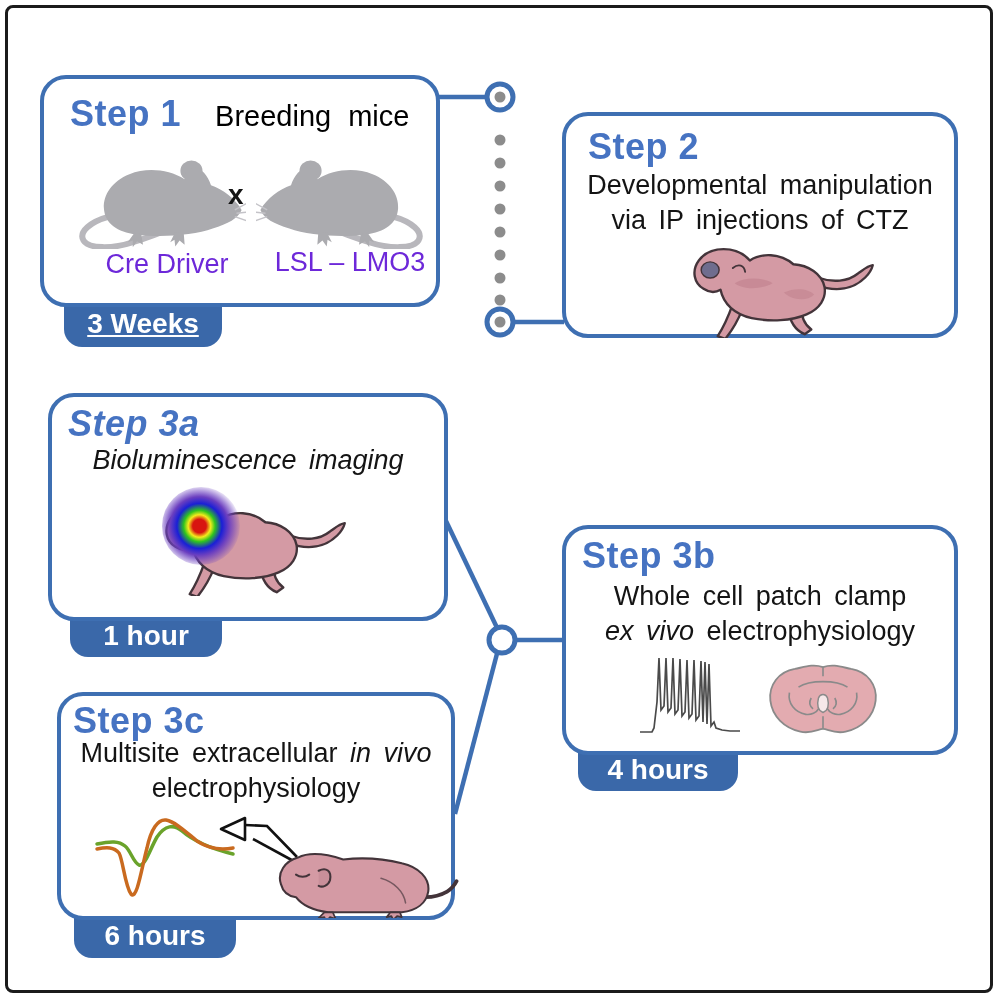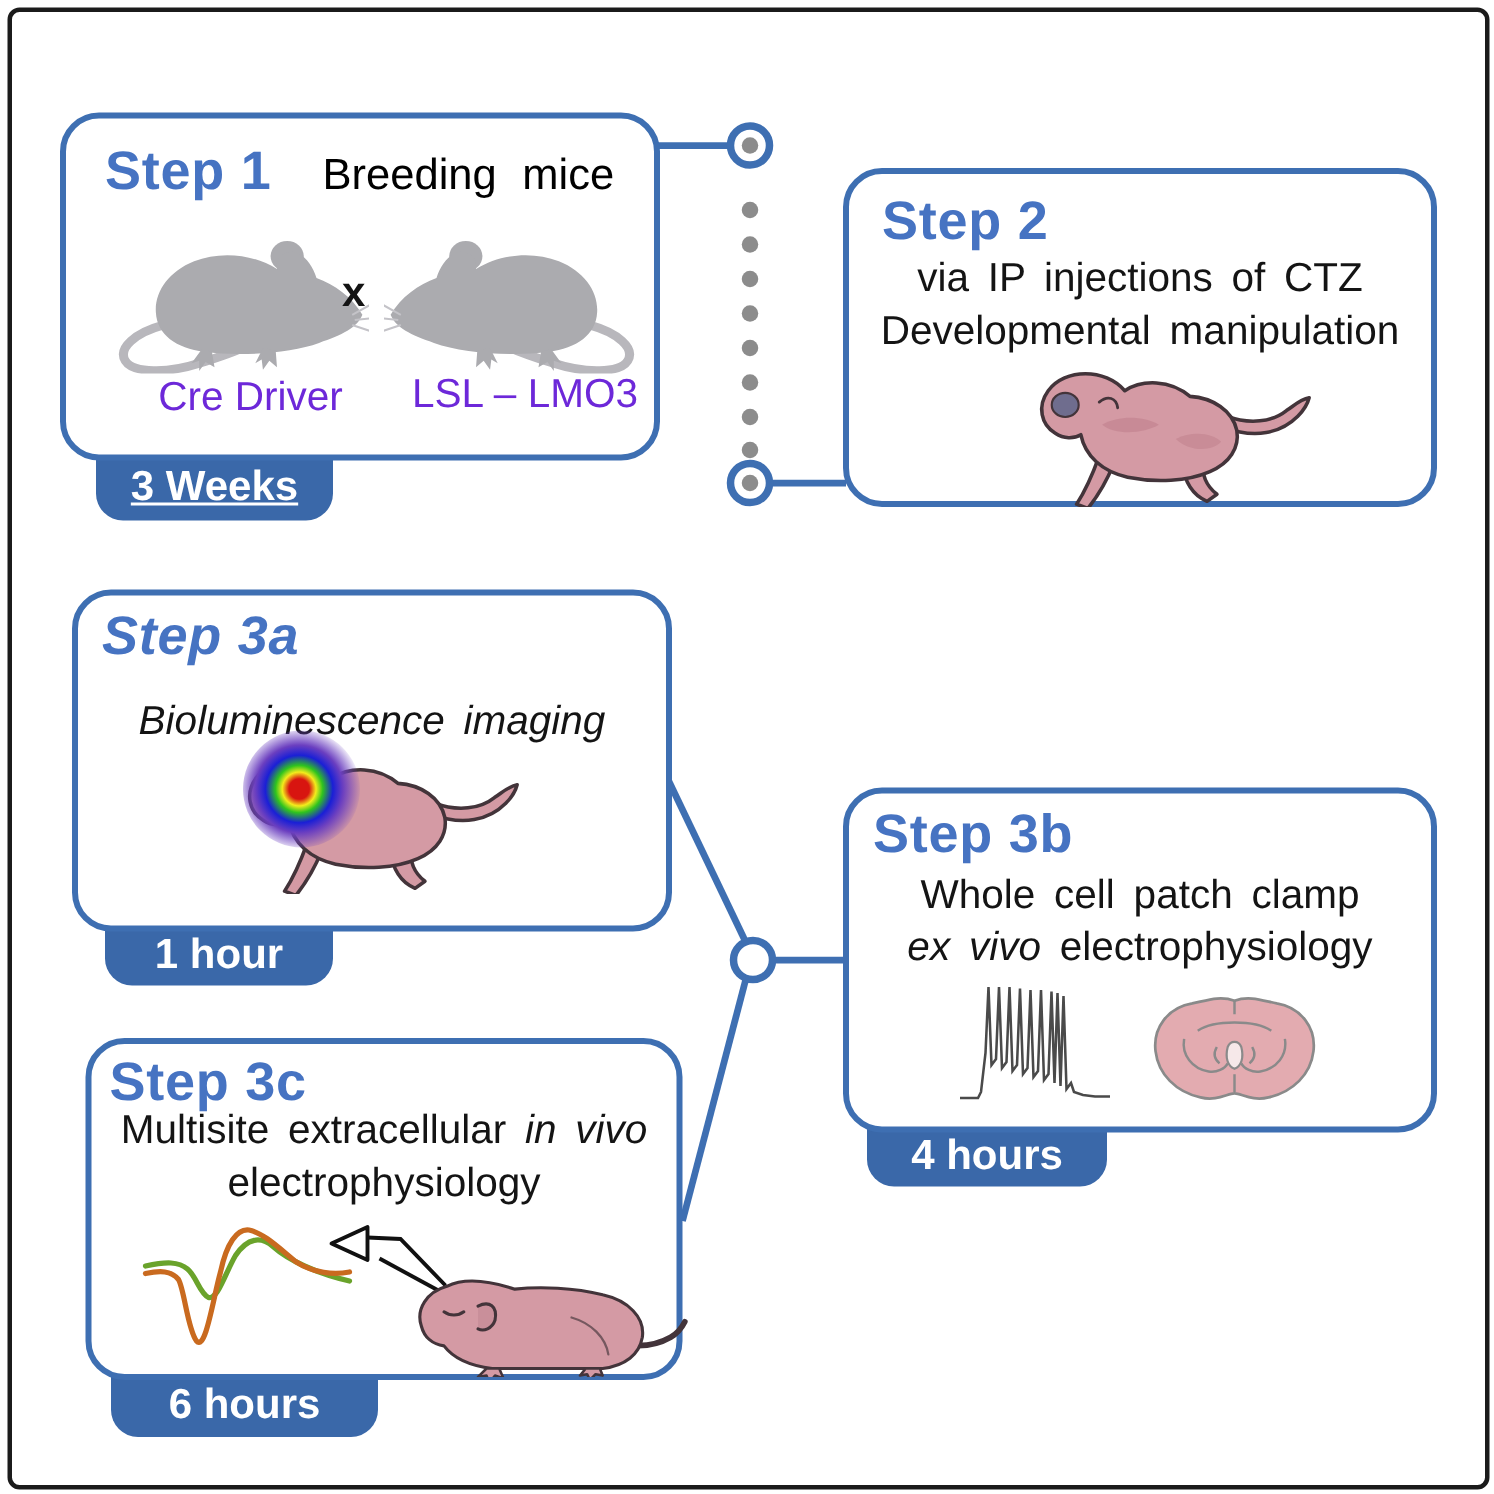--- a/index.html
+++ b/index.html
@@ -18,21 +18,21 @@
   .heading{color:#000000;font-size:29px;word-spacing:9px;text-align:right;}
   .lines{position:absolute;left:0;right:0;text-align:center;color:#141414;
          font-size:27px;line-height:35px;word-spacing:5px;}
   .badge{position:absolute;z-index:1;background:#3a68a9;color:#fff;font-weight:bold;
          font-size:28px;border-radius:6px 6px 18px 18px;display:flex;align-items:center;
          justify-content:center;padding-top:6px;box-sizing:border-box;}
   #badge1{left:64px;top:295px;width:158px;height:52px;text-decoration:underline;}
   #badge2{left:578px;top:326px;width:148px;height:50px;}
   #badge3a{left:70px;top:609px;width:152px;height:48px;}
   #badge3b{left:578px;top:743px;width:160px;height:48px;}
-  #badge3c{left:74px;top:908px;width:178px;height:50px;}
+  #badge3c{left:74px;top:908px;width:162px;height:50px;}
   #connectors{position:absolute;left:0;top:0;z-index:1;}
   .art{position:absolute;}
   .mouse-label{position:absolute;font-size:27px;color:#6d28d9;text-align:center;}
   .cross{position:absolute;font-size:28px;font-weight:600;color:#141414;}
   .glow{position:absolute;width:78px;height:78px;border-radius:50%;z-index:3;
     background:radial-gradient(circle at 48% 50%, #d81510 0%, #d81510 12%, #f3ec1c 20%,
       #2fc41e 28%, #1a1fd6 40%, #6b3fc0 52%, rgba(107,63,192,.55) 62%, rgba(107,63,192,0) 74%);}
   i{font-style:italic;}
 </style>
 </head>
@@ -98,22 +98,22 @@
     <div class="mouse-label" style="left:42px;top:170px;width:162px;">Cre Driver</div>
     <div class="mouse-label" style="left:222px;top:168px;width:168px;">LSL – LMO3</div>
   </div>
   <div class="badge" id="badge1">3 Weeks</div>
 
   <div class="card" id="card2">
     <div class="card-head" style="left:22px;top:10px;">
       <span class="step-title">Step 2</span>
     </div>
     <div class="lines" style="top:52px;">
+      <div>Developmental manipulation</div>
       <div>via IP injections of CTZ</div>
-      <div>Developmental manipulation</div>
     </div>
     <svg class="art" style="left:110px;top:118px;" width="212" height="104" viewBox="0 0 220 110">
       <g id="pupShape" stroke="#43343a" stroke-width="2.5" stroke-linejoin="round" stroke-linecap="round" fill="#d49aa4">
         <path d="M146,54 C168,62 186,58 198,46 C202,42 205,37 206,33 C200,34 196,38 190,42
                  C180,50 164,52 148,46 Z"></path>
         <path d="M116,78 C118,92 124,102 134,106 L141,101 C133,95 130,86 131,76 Z"></path>
         <path d="M58,74 C53,88 48,99 42,108 L50,111 C58,101 64,90 68,80 Z"></path>
         <path d="M76,28 C62,12 34,12 22,28 C14,39 17,52 27,58 C33,62 40,62 45,59
                  C48,74 60,85 78,89 C98,93 120,92 136,85 C150,79 157,68 155,56
                  C152,42 138,33 122,32 C108,20 88,20 76,28 Z"></path>
@@ -122,21 +122,21 @@
       <ellipse cx="34" cy="38" rx="9.5" ry="8.5" fill="#6f6d8e" stroke="#43343a" stroke-width="1.5"></ellipse>
       <path d="M60,52 C72,45 90,46 100,52 C90,58 70,60 60,52 Z" fill="#bd7e8a" opacity="0.55"></path>
       <path d="M112,62 C124,56 138,58 144,64 C136,72 120,70 112,62 Z" fill="#bd7e8a" opacity="0.5"></path>
     </svg>
   </div>
 
   <div class="card" id="card3a">
     <div class="card-head" style="left:16px;top:6px;">
       <span class="step-title">Step 3a</span>
     </div>
-    <div class="lines" style="top:46px;margin-top:20px;">
+    <div class="lines" style="top:46px;">
       <div>Bioluminescence imaging</div>
     </div>
     <svg class="art" style="left:96px;top:95px;" width="212" height="104" viewBox="0 0 220 110">
       <use href="#pupShape"></use>
     </svg>
     <div class="glow" style="left:110px;top:90px;"></div>
   </div>
   <div class="badge" id="badge3a">1 hour</div>
 
   <div class="card" id="card3b">

